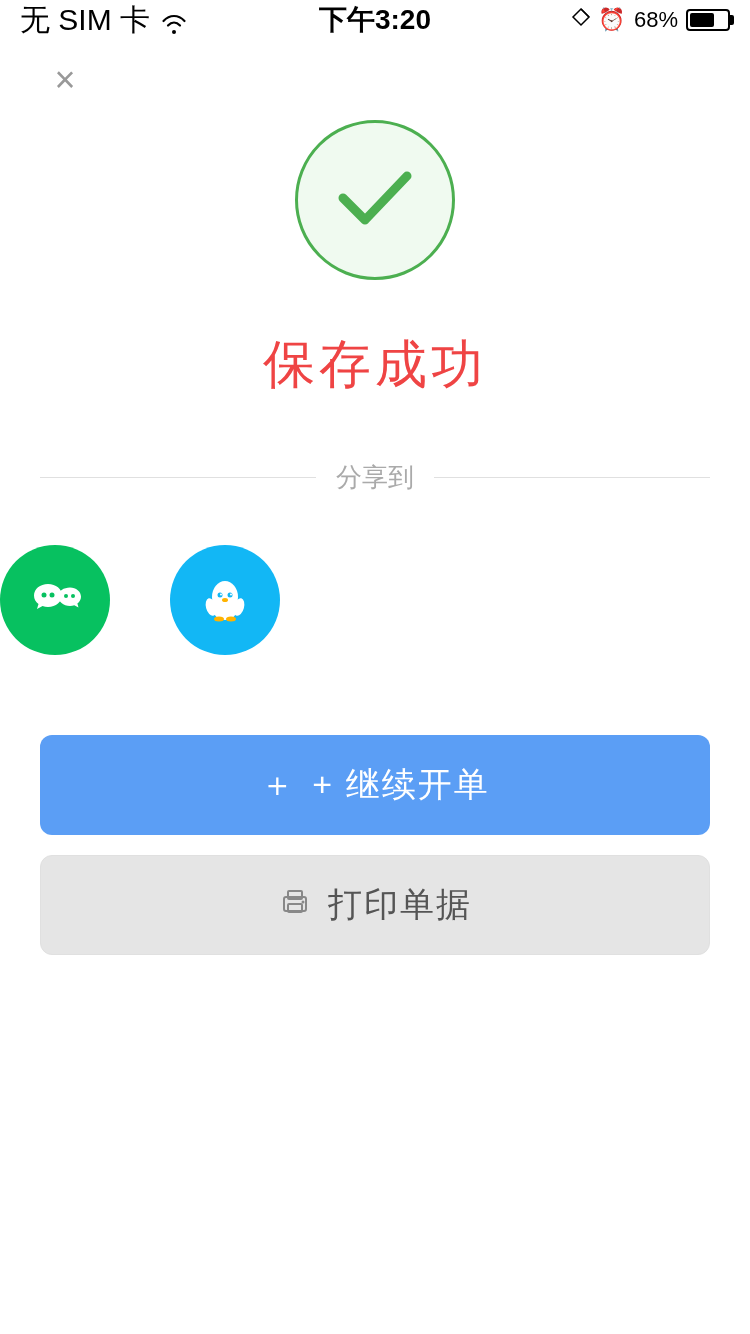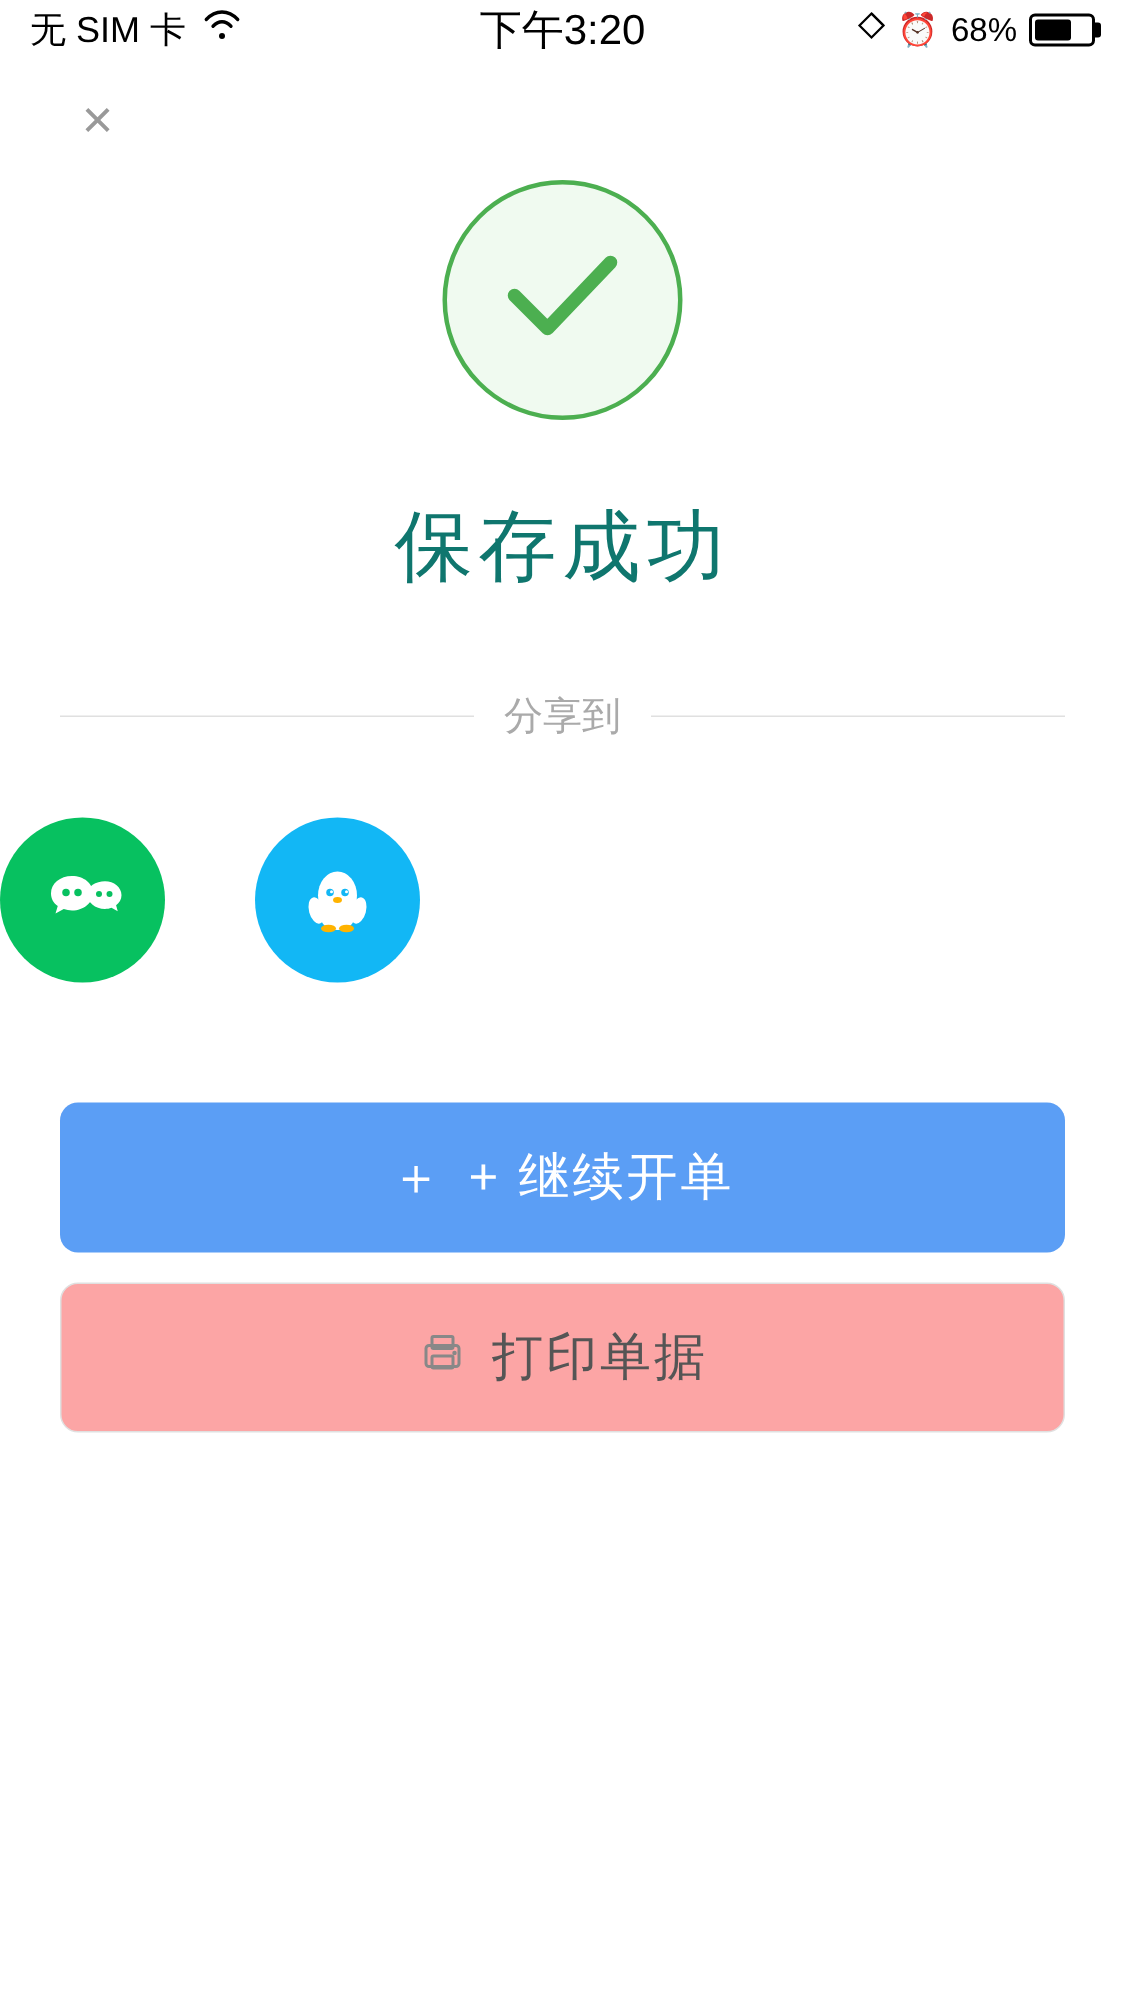--- a/index.html
+++ b/index.html
@@ -26,28 +26,28 @@
       align-items: center;
       justify-content: space-between;
       padding: 0 20px;
       font-size: 26px;
       font-weight: 500;
       color: #000;
     }
 
     .status-left {
       display: flex;
-      align-items: flex-start;
+      align-items: flex-end;
       gap: 10px;
-      font-size: 24px;
+      font-size: 30px;
     }
 
     .status-center {
       font-size: 28px;
-      font-weight: 400;
+      font-weight: 700;
       position: absolute;
       left: 50%;
       transform: translateX(-50%);
     }
 
     .status-right {
       display: flex;
       align-items: center;
       gap: 8px;
       font-size: 22px;
@@ -121,21 +121,21 @@
       display: flex;
       align-items: center;
       justify-content: center;
       margin-bottom: 50px;
     }
 
     
     .success-title {
       font-size: 52px;
       font-weight: 400;
-      color: #0f766e;
+      color: #ef4444;
       margin-bottom: 60px;
       letter-spacing: 4px;
     }
 
     
     .share-section {
       width: 100%;
       display: flex;
       flex-direction: column;
       align-items: flex-start;
@@ -208,21 +208,21 @@
       display: flex;
       align-items: center;
       justify-content: center;
       gap: 16px;
       letter-spacing: 2px;
     }
 
     .btn-secondary {
       width: 100%;
       height: 100px;
-      background: #fca5a5;
+      background: #e5e5e5;
       border: 1px solid #e0e0e0;
       border-radius: 12px;
       font-size: 34px;
       color: #555;
       cursor: pointer;
       display: flex;
       align-items: center;
       justify-content: center;
       gap: 16px;
       letter-spacing: 2px;

